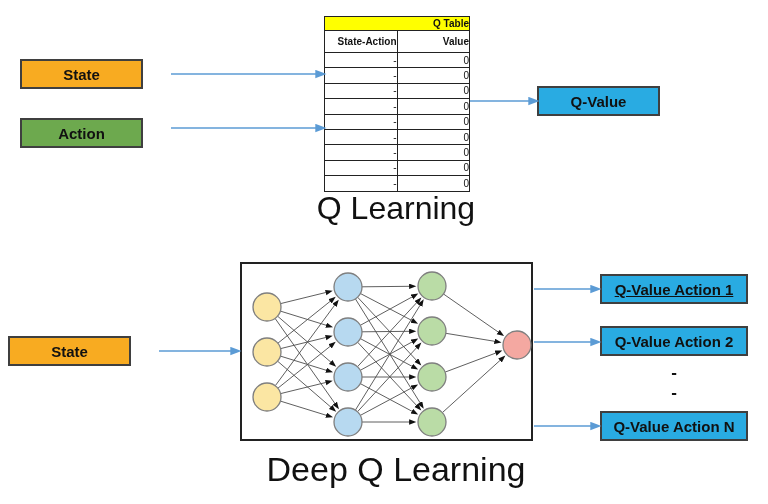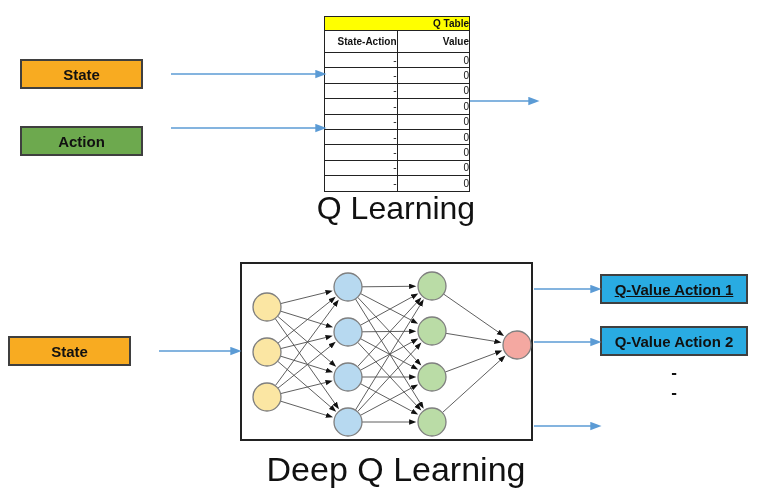--- a/index.html
+++ b/index.html
@@ -9,21 +9,21 @@
   .label-box {
     position:absolute; display:flex; align-items:center; justify-content:center;
     width:123px; height:30px; font-size:15px; font-weight:bold; color:var(--text_dark);
     border:2px solid var(--box_border);
   }
   .fill-orange { background:var(--box_orange); }
   .fill-green  { background:var(--box_green); }
   .fill-blue   { background:var(--box_blue); }
 
   #state-top-box  { left:20px;  top:59px;  }
-  #action-box     { left:20px;  top:126px; }
+  #action-box     { left:20px;  top:118px; }
   #q-value-box    { left:537px; top:86px;  }
   #state-bottom-box { left:8px; top:336px; }
 
   #out-box-1 { left:600px; top:274px; width:148px;text-decoration:underline; }
   #out-box-2 { left:600px; top:326px; width:148px; }
   #out-box-n { left:600px; top:411px; width:148px; }
 
   .dash {
     position:absolute; left:600px; width:148px; text-align:center;
     font-size:17px; font-weight:bold; color:var(--text_dark); line-height:1;
@@ -116,20 +116,23 @@
           <td>-</td>
           <td>0</td>
         </tr>
         <tr>
           <td>-</td>
           <td>0</td>
         </tr>
       </tbody>
   </table>
 
+  <div id="q-value-box" class="label-box fill-blue">
+    <span>Q-Value</span>
+  </div>
 
   <div id="q-learning-title" class="diagram-title">Q Learning</div>
 
   <div id="state-bottom-box" class="label-box fill-orange">
     <span>State</span>
   </div>
 
   <div id="nn-box">
     <svg id="nn-svg" width="293" height="179" viewBox="0 0 293 179">
       <defs>
@@ -190,20 +193,23 @@
   </div>
 
   <div id="out-box-1" class="label-box fill-blue">
     <span>Q-Value Action 1</span>
   </div>
   <div id="out-box-2" class="label-box fill-blue">
     <span>Q-Value Action 2</span>
   </div>
   <div id="dash-1" class="dash">-</div>
   <div id="dash-2" class="dash">-</div>
+  <div id="out-box-n" class="label-box fill-blue">
+    <span>Q-Value Action N</span>
+  </div>
 
   <div id="deep-q-title" class="diagram-title">Deep Q Learning</div>
 
   <svg class="overlay" viewBox="0 0 768 504">
     <defs>
       <marker id="arrow-blue-marker" markerWidth="9" markerHeight="8" refX="0.5" refY="3" orient="auto">
         <path d="M0,0 L8,3 L0,6 z"></path>
       </marker>
     </defs>
     <line class="blue-arrow" x1="171" y1="74" x2="316" y2="74" marker-end="url(#arrow-blue-marker)"></line>

